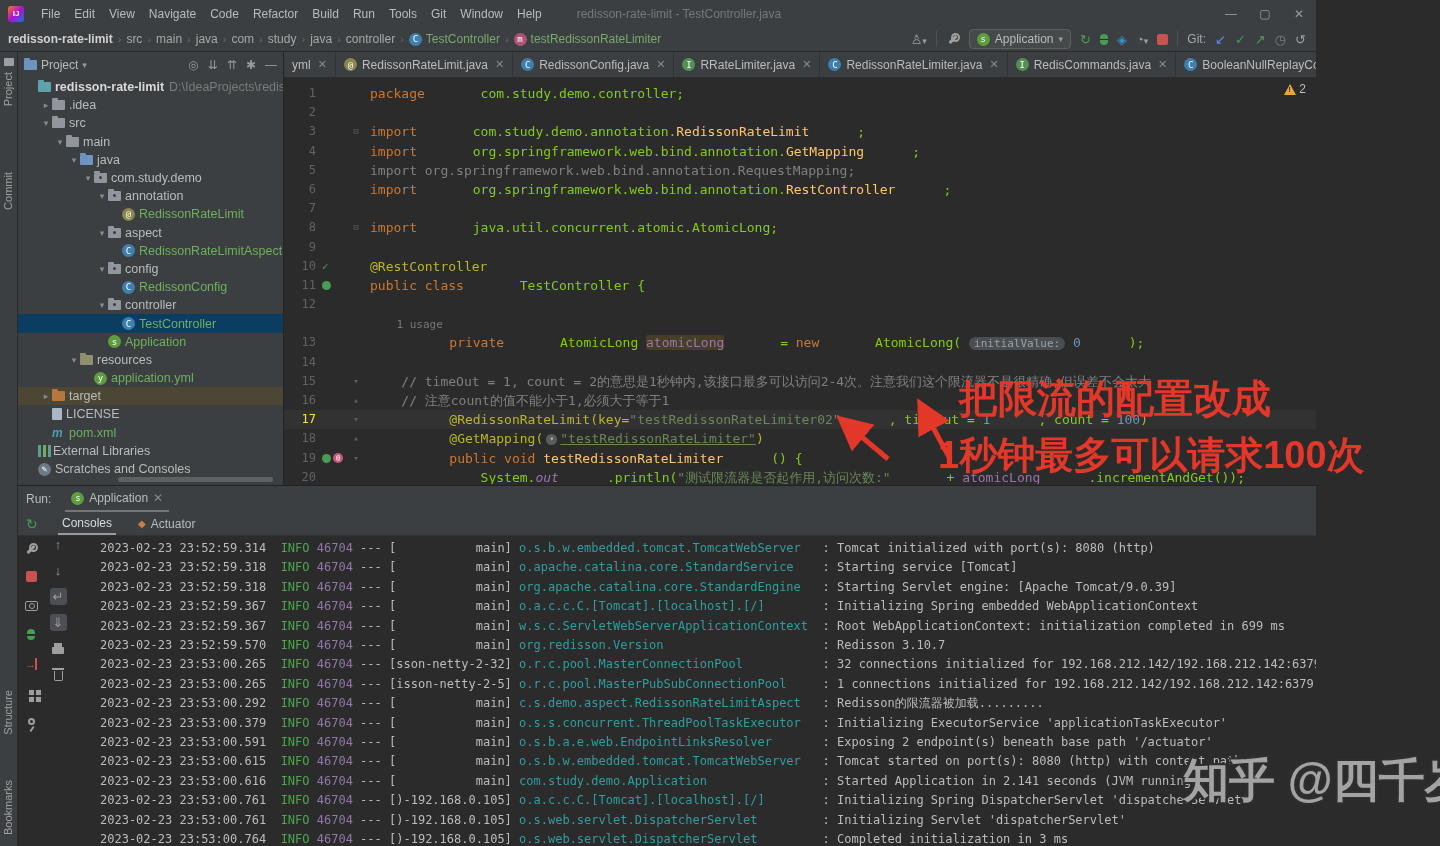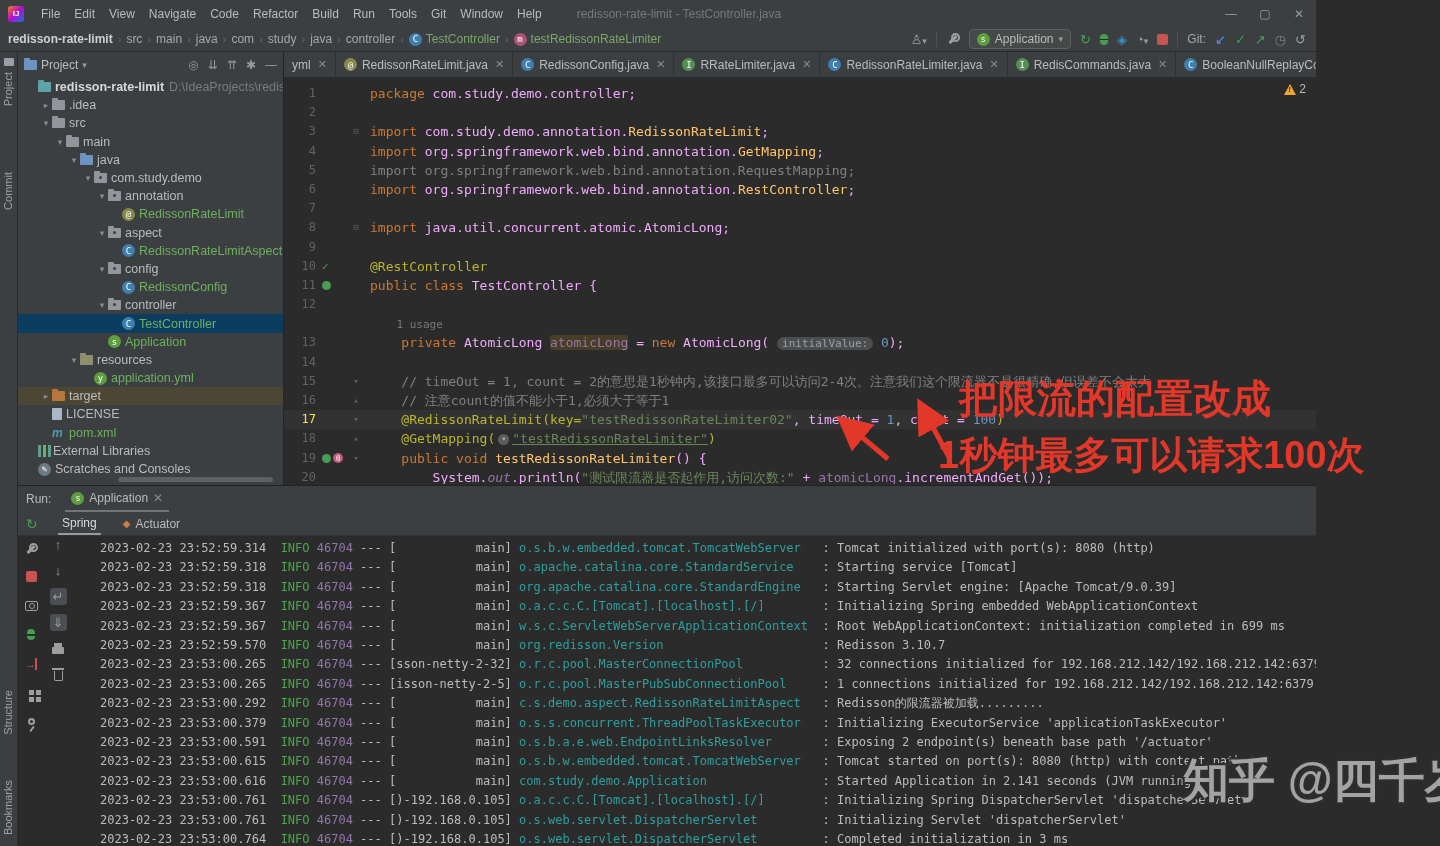--- a/index.html
+++ b/index.html
@@ -89,21 +89,21 @@
   #code { position:relative; padding-top:7px; font-family:"DejaVu Sans Mono",monospace;
     font-size:13px; line-height:19.2px; white-space:pre; overflow:hidden; height:407px; }
   .cline { display:flex; height:19.2px; }
   .cline.current { background:#323232; }
   .ln { width:32px; text-align:right; color:#606366; font-size:12px; flex:0 0 auto; }
   .cline.current .ln { color:#fde047; }
   .gic { width:32px; flex:0 0 auto; display:flex; align-items:center; justify-content:flex-start;
     gap:2px; padding-left:6px; }
   .foldc { width:16px; flex:0 0 auto; color:#5e6366; font-size:9px; text-align:center; }
   .ctext { padding-left:6px; }
-  .tk-kw { color:#cc7832; } .tk-pl { color:#f0abfc; } .tk-cls { color:#ffc66d; }
+  .tk-kw { color:#cc7832; } .tk-pl { color:#84cc16;margin-left:48px; } .tk-cls { color:#ffc66d; }
   .tk-gray { color:#808080; } .tk-ann { color:#bbb529; } .tk-annattr { color:#bbb529; }
   .tk-str { color:#6a8759; } .tk-strU { color:#6a8759; text-decoration:underline; }
   .tk-num { color:#6897bb; } .tk-cm { color:#808080; } .tk-fld { color:#9876aa; }
   .tk-fldhl { color:#9876aa; background:#473e27; border-radius:2px; }
   .tk-sfld { color:#9876aa; font-style:italic; }
   .tk-meth { color:#ffc66d; }
   .tk-pill { background:#4b4e50; color:#9aa0a6; border-radius:8px; padding:0 5px; font-size:11px; }
   .tk-usage { color:#787878; font-size:11px; }
   .code-globe { display:inline-block; width:11px; height:11px; border-radius:50%;
     background:#5a5d5e; color:#c8c8c8; font-size:7px; text-align:center; line-height:11px;
@@ -461,21 +461,21 @@
     <div id="run-header">
       <span>Run:</span>
       <span id="run-app-tab">
         <span class="badge" style="background:#5f9e3f;">s</span>
         <span>Application</span>
         <span class="x" style="color:#8a8a8a;">✕</span>
       </span>
     </div>
     <div id="run-tabs">
         <span class="rtab active">
-          <span>Spring</span>
+          <span>Consoles</span>
         </span>
         <span class="rtab">
           <span style="color: rgb(199, 127, 68); font-size: 10px;">◆</span>
           <span>Actuator</span>
         </span>
       </div>
     <span id="rerun-tabrow">↻</span>
 
     <div class="icol" id="icol-a">
       <span class="i-wrench tool-ico"></span>

